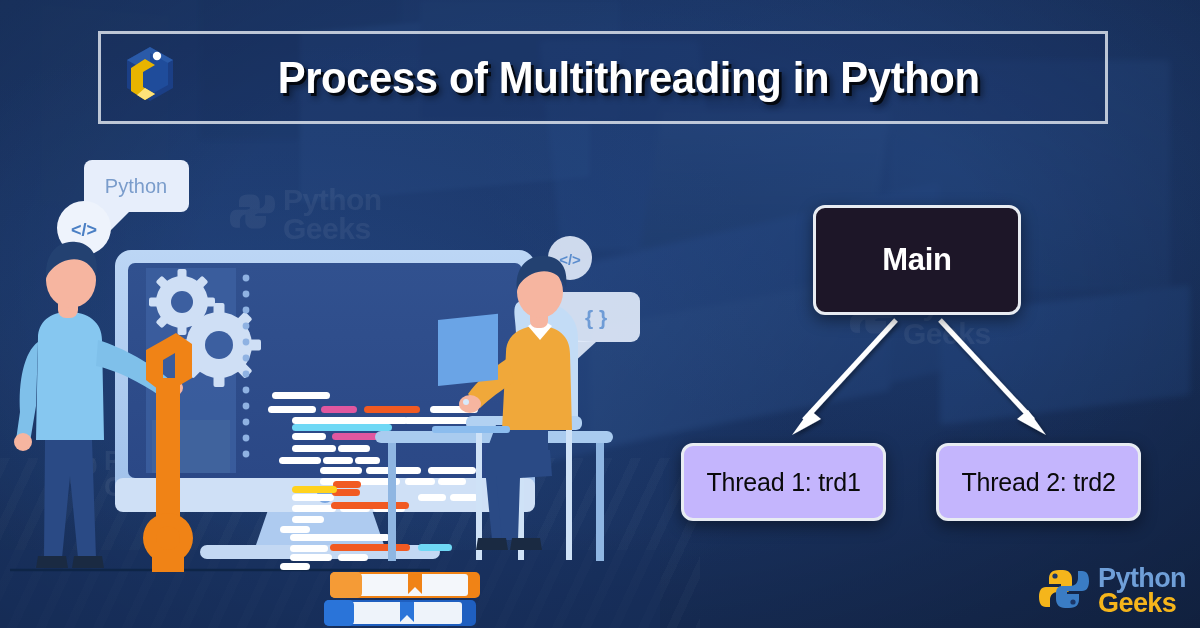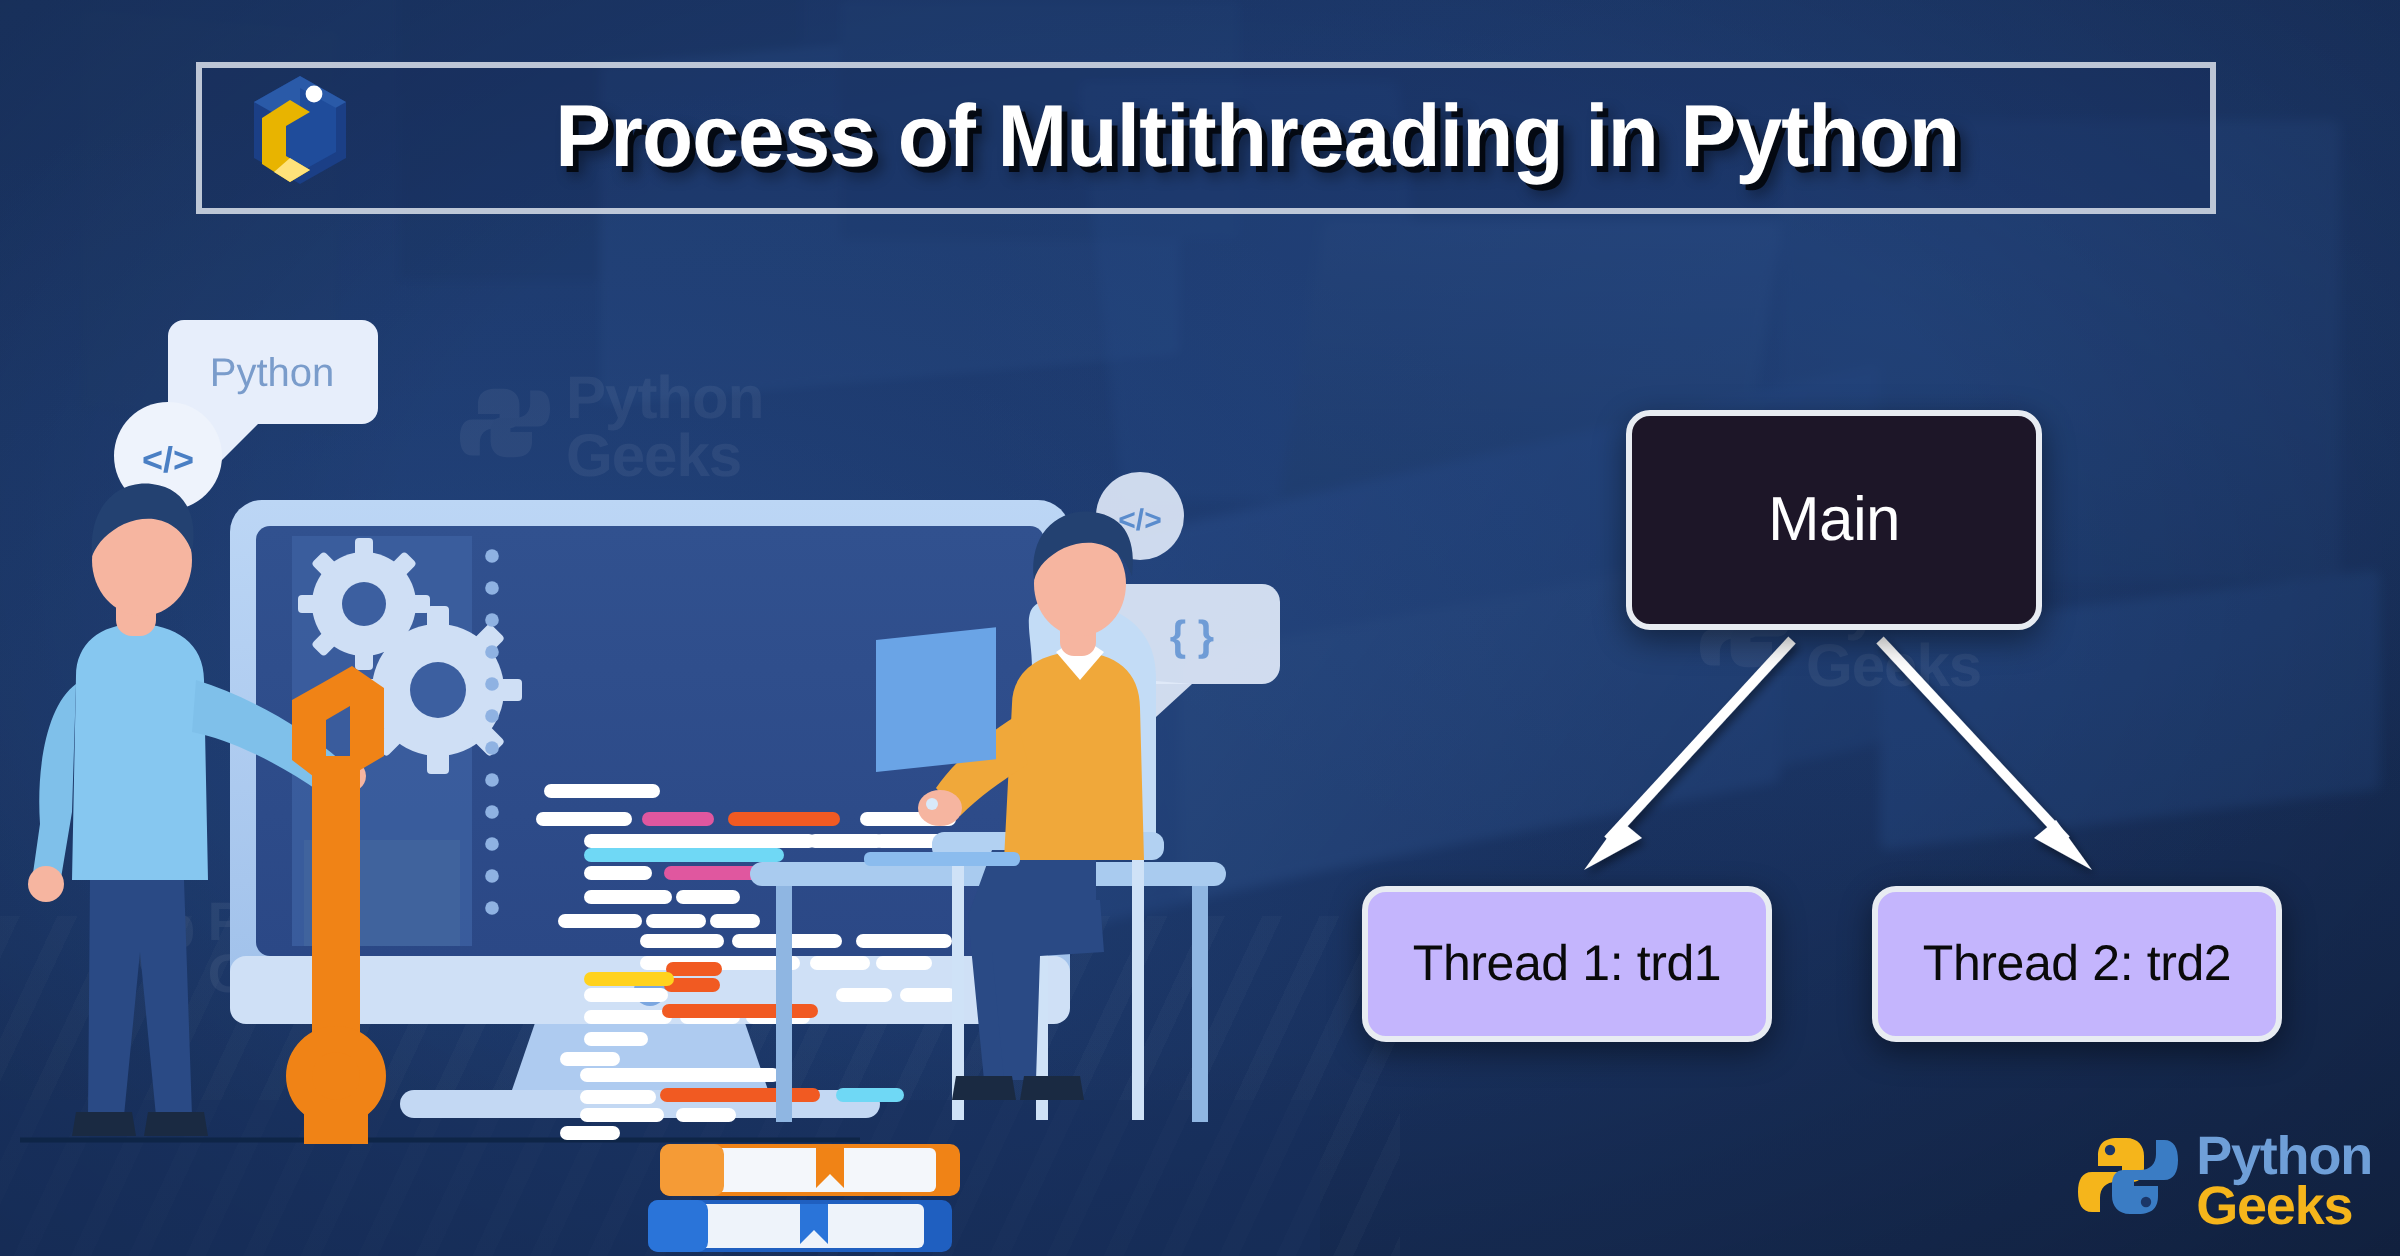--- a/index.html
+++ b/index.html
@@ -42,21 +42,21 @@
   }
   .bg-vign { position:absolute; inset:0; background:radial-gradient(ellipse 1000px 600px at 50% 45%, rgba(0,0,0,0) 40%, rgba(0,0,0,.30) 100%); }
 
   
   .wm { position:absolute; opacity:.07; pointer-events:none; user-select:none; }
   .wm .wm-txt { font-weight:700; color:#d8dde6; line-height:.98; letter-spacing:-.5px; }
   .wm .wm-snake { position:absolute; left:-2px; top:4px; }
 
   
   .header {
-    position:absolute; left:98px; top:31px; width:1010px; height:76px;
+    position:absolute; left:98px; top:31px; width:1010px; height:93px;
     border:3px solid rgba(226,232,240,.82);
     background:rgba(22,44,88,.30);
     display:flex; align-items:center; padding:0 14px 0 18px;
   }
   .header-logo { width:62px; height:70px; flex:0 0 auto; margin-right:10px; }
   .header-title {
     flex:1; text-align:center; color:#fff;
     font-size:44px; font-weight:700; letter-spacing:-.4px;
     font-family:"Liberation Sans Narrow","Liberation Sans", sans-serif;
     transform:scaleX(.95); transform-origin:center;
@@ -72,21 +72,21 @@
   
   .diagram { position:absolute; left:640px; top:170px; width:560px; height:410px; }
   .node {
     position:absolute; display:flex; align-items:center; justify-content:center;
     text-align:center; border:3px solid #e8ecf2; border-radius:12px;
     box-shadow:0 5px 16px rgba(0,0,0,.45);
   }
   .node-main {
     left:173px; top:35px; width:208px; height:110px;
     background:#1d1628; color:#fff;
-    font-size:31px; font-weight:400; line-height:1.06; letter-spacing:-.3px;
+    font-size:31px; font-weight:700; line-height:1.06; letter-spacing:-.3px;
   }
   .node-thread {
     top:273px; width:205px; height:78px;
     background:#c4b5fd; color:#0a0a0a;
     font-size:25px; font-weight:400; letter-spacing:-.2px;
   }
   .node-t1 { left:41px; }
   .node-t2 { left:296px; }
   .arrows { position:absolute; inset:0; }
 

